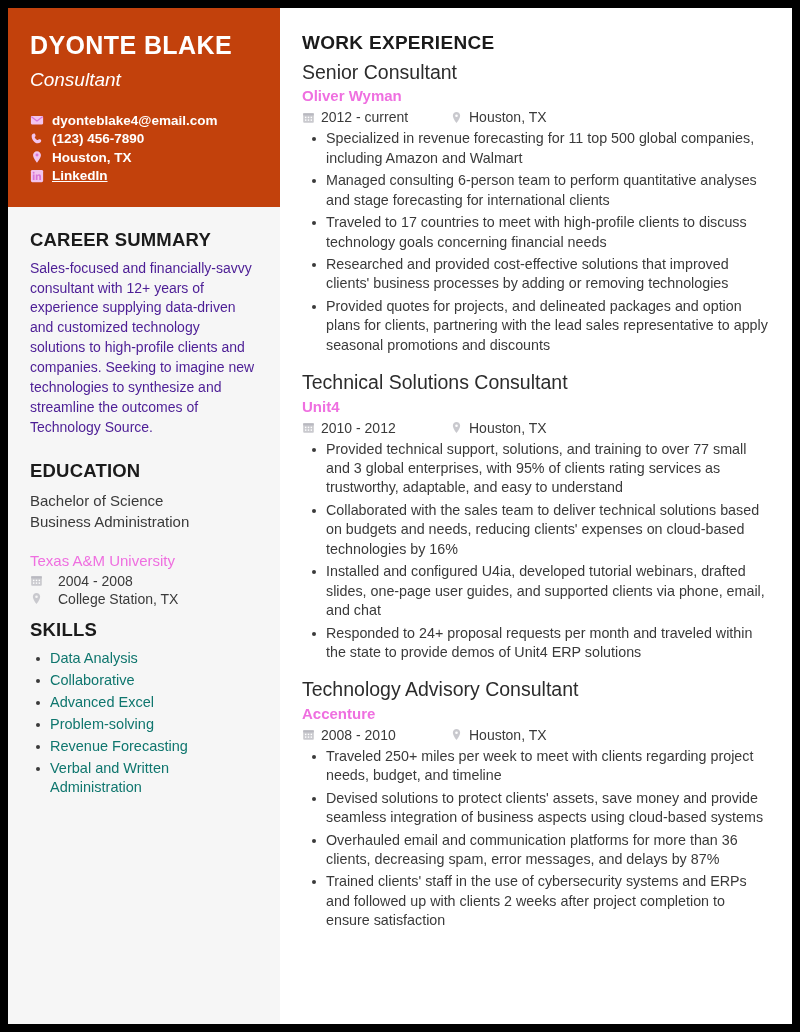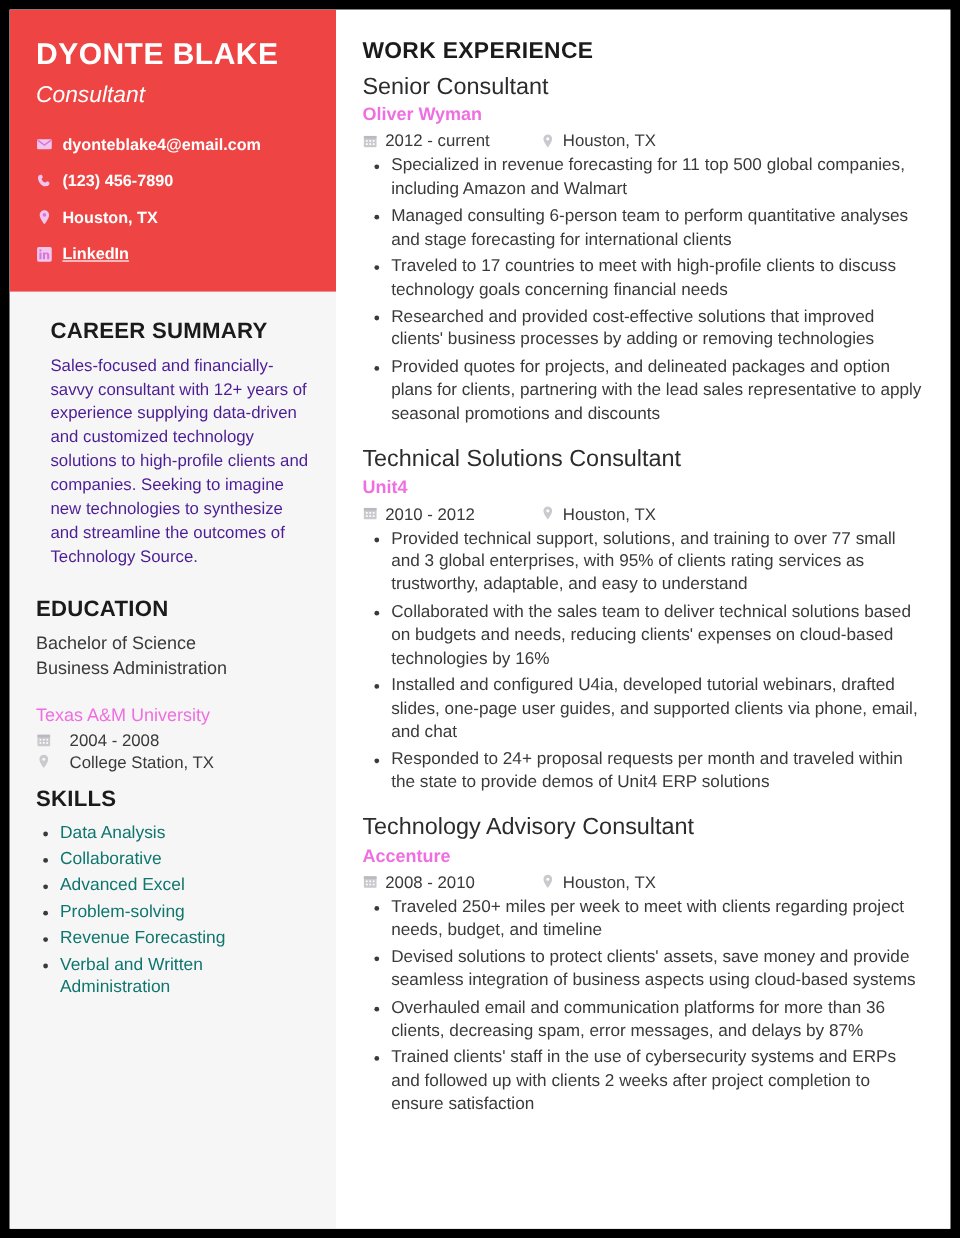--- a/index.html
+++ b/index.html
@@ -24,21 +24,21 @@
   
   #sidebar {
     width: 272px;
     flex: 0 0 272px;
     background: #f6f6f6;
     display: flex;
     flex-direction: column;
   }
 
   #header-block {
-    background: #ef4444;
+    background: #c2410c;
     padding: 24px 22px 22px 22px;
   }
 
   .full-name {
     font-size: 25px;
     font-weight: bold;
     color: #ffffff;
     letter-spacing: 0.4px;
     line-height: 1.1;
   }
@@ -48,21 +48,21 @@
     font-style: italic;
     color: #ffffff;
     margin-top: 9px;
     font-weight: 400;
   }
 
   .contact-list {
     margin-top: 21px;
     display: flex;
     flex-direction: column;
-    gap: 13px;
+    gap: 1px;
   }
 
   .contact-row {
     display: flex;
     align-items: center;
     gap: 8px;
     color: #ffffff;
     font-size: 13.5px;
     font-weight: bold;
     line-height: 1.3;
@@ -73,21 +73,21 @@
     height: 14px;
     flex: 0 0 14px;
     display: inline-flex;
     align-items: center;
     justify-content: center;
   }
   .contact-row .ico svg { display: block; }
   .contact-link { text-decoration: underline; }
 
   .sb-section { padding: 0 22px; }
-  .sb-section.first { margin-top: 22px; margin-left: 12px; }
+  .sb-section.first { margin-top: 22px; }
 
   .sb-heading {
     font-size: 18.5px;
     font-weight: bold;
     color: #1b1b1b;
     letter-spacing: 0.2px;
     margin-bottom: 8px;
   }
 
   .summary-text {

